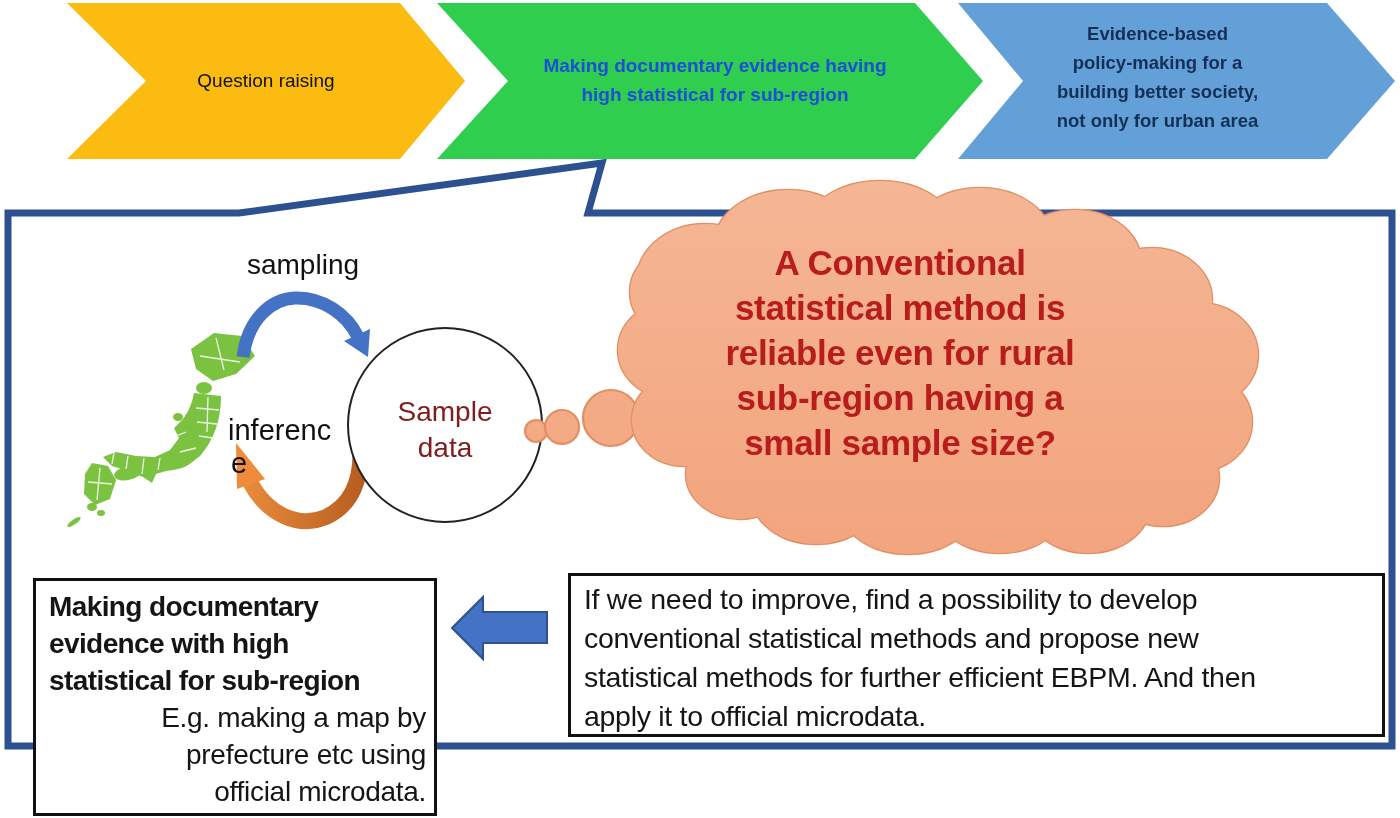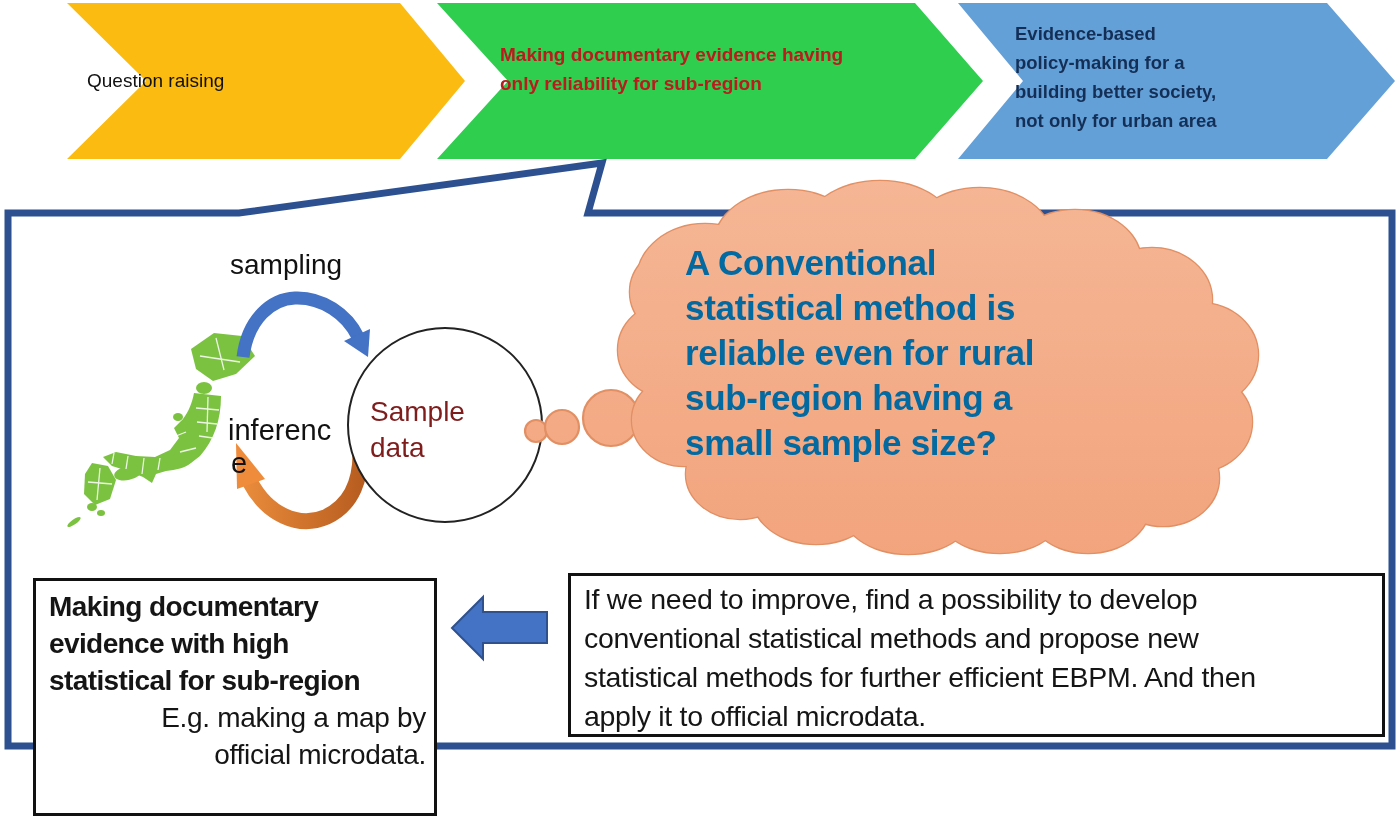--- a/index.html
+++ b/index.html
@@ -1,31 +1,31 @@
 <!DOCTYPE html>
 <html><head>
 <meta charset="utf-8">
 <style>
   html,body{margin:0;padding:0;background:#fff;}
   .stage{position:relative;width:1400px;height:818px;background:#fff;overflow:hidden;
          font-family:"Liberation Sans",sans-serif;}
   .stage svg{position:absolute;left:0;top:0;}
   .ov{position:absolute;z-index:2;}
-  .ctr{text-align:left;}
+  .ctr{text-align:center;}
   .line{white-space:nowrap;}
   
   .chev1{left:87px;top:68px;width:358px;font-size:19px;font-weight:normal;color:#111;line-height:26px;}
-  .chev2{left:500px;top:40px;width:430px;font-size:19px;font-weight:bold;color:#b91c1c;line-height:29px;}
+  .chev2{left:500px;top:51px;width:430px;font-size:19px;font-weight:bold;color:#1d4ed8;line-height:29px;}
   .chev3{left:1015px;top:19px;width:285px;font-size:18.5px;font-weight:bold;color:#142F56;line-height:29px;}
   
   .sampling{left:230px;top:249px;width:146px;font-size:28px;color:#111;line-height:32px;}
   .infer1{left:228px;top:413px;font-size:29px;color:#111;line-height:34px;}
   .infer2{left:231px;top:446px;font-size:29px;color:#111;line-height:34px;}
   .sampledata{left:370px;top:394px;width:150px;font-size:28px;color:#7f1d1d;line-height:36px;}
-  .cloudtext{left:685px;top:240px;width:430px;font-size:35px;font-weight:bold;color:#0369a1;line-height:45px;letter-spacing:-0.3px;}
+  .cloudtext{left:685px;top:240px;width:430px;font-size:35px;font-weight:bold;color:#b91c1c;line-height:45px;letter-spacing:-0.3px;}
   
   .lbox{left:33px;top:578px;width:404px;height:238px;box-sizing:border-box;border:3px solid #111;
         background:#fff;padding:7px 8px 0 13px;font-size:28px;color:#151515;}
   .lbox .line{line-height:37px;}
   .lbox .b{font-weight:bold;letter-spacing:-0.6px;}
   .lbox .r{letter-spacing:-0.3px;text-align:right;}
   .rbox{left:568px;top:573px;width:817px;height:164px;box-sizing:border-box;border:3px solid #111;
         background:#fff;padding:4px 12px 0 13px;font-size:28.5px;color:#151515;}
   .rbox .line{line-height:39px;letter-spacing:-0.3px;}
 </style>
@@ -126,21 +126,21 @@
     </g>
 
     <polygon points="452,628 483,597 483,612 547,612 547,643 483,643 483,659" fill="#4472C4" stroke="#2F528F" stroke-width="2" stroke-linejoin="miter"></polygon>
   </svg>
 
   <div class="ov ctr chev1">
     <div class="line">Question raising</div>
   </div>
   <div class="ov ctr chev2">
     <div class="line">Making documentary evidence having</div>
-    <div class="line">only reliability for sub-region</div>
+    <div class="line">high statistical for sub-region</div>
   </div>
   <div class="ov ctr chev3">
     <div class="line">Evidence-based</div>
     <div class="line">policy-making for a</div>
     <div class="line">building better society,</div>
     <div class="line">not only for urban area</div>
   </div>
 
   <div class="ov ctr sampling">sampling</div>
   <div class="ov infer1">inferenc</div>
@@ -156,20 +156,21 @@
     <div class="line">reliable even for rural</div>
     <div class="line">sub-region having a</div>
     <div class="line">small sample size?</div>
   </div>
 
   <div class="ov lbox">
     <div class="line b">Making documentary</div>
     <div class="line b">evidence with high</div>
     <div class="line b">statistical for sub-region</div>
     <div class="line r">E.g. making a map by</div>
+    <div class="line r">prefecture etc using</div>
     <div class="line r">official microdata.</div>
   </div>
 
   <div class="ov rbox">
     <div class="line">If we need to improve, find a possibility to develop</div>
     <div class="line">conventional statistical methods and propose new</div>
     <div class="line">statistical methods for further efficient EBPM. And then</div>
     <div class="line">apply it to official microdata.</div>
   </div>
 

